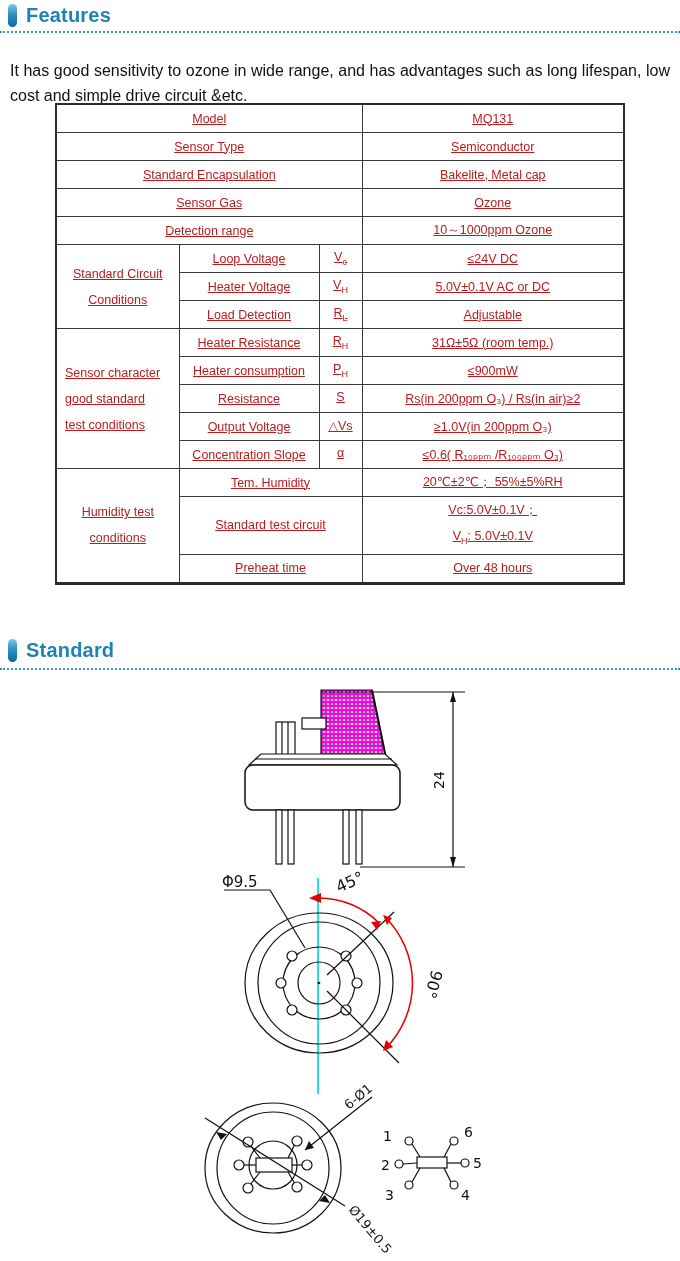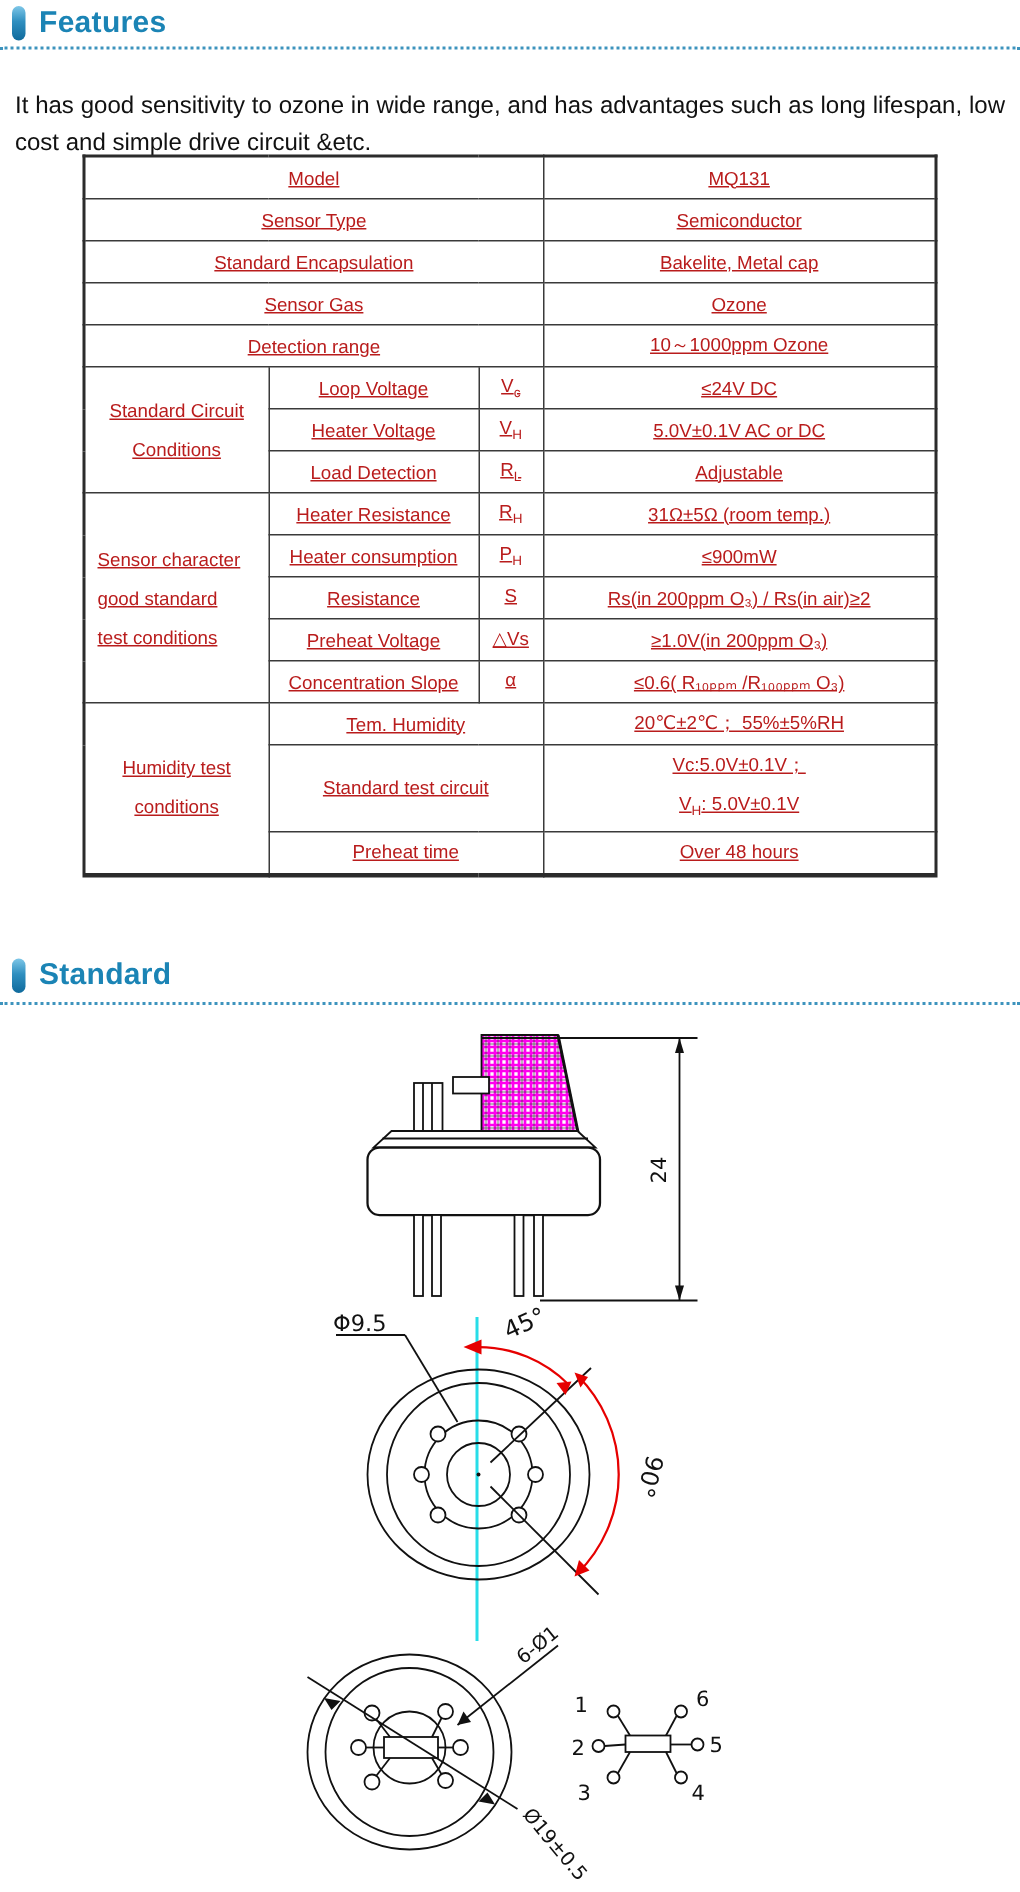--- a/index.html
+++ b/index.html
@@ -104,21 +104,21 @@
         <td>Heater consumption</td>
         <td><span>P</span><sub>H</sub></td>
         <td>≤900mW</td>
       </tr>
       <tr>
         <td>Resistance</td>
         <td><span>S</span><sub></sub></td>
         <td>Rs(in 200ppm O₃) / Rs(in air)≥2</td>
       </tr>
       <tr>
-        <td>Preheat Voltage</td>
+        <td>Output Voltage</td>
         <td><span>△Vs</span><sub></sub></td>
         <td>≥1.0V(in 200ppm O₃)</td>
       </tr>
       <tr>
         <td>Concentration Slope</td>
         <td><span>α</span><sub></sub></td>
         <td>≤0.6( R₁₀ₚₚₘ /R₁₀₀ₚₚₘ O₃)</td>
       </tr>
 
       <tr>

